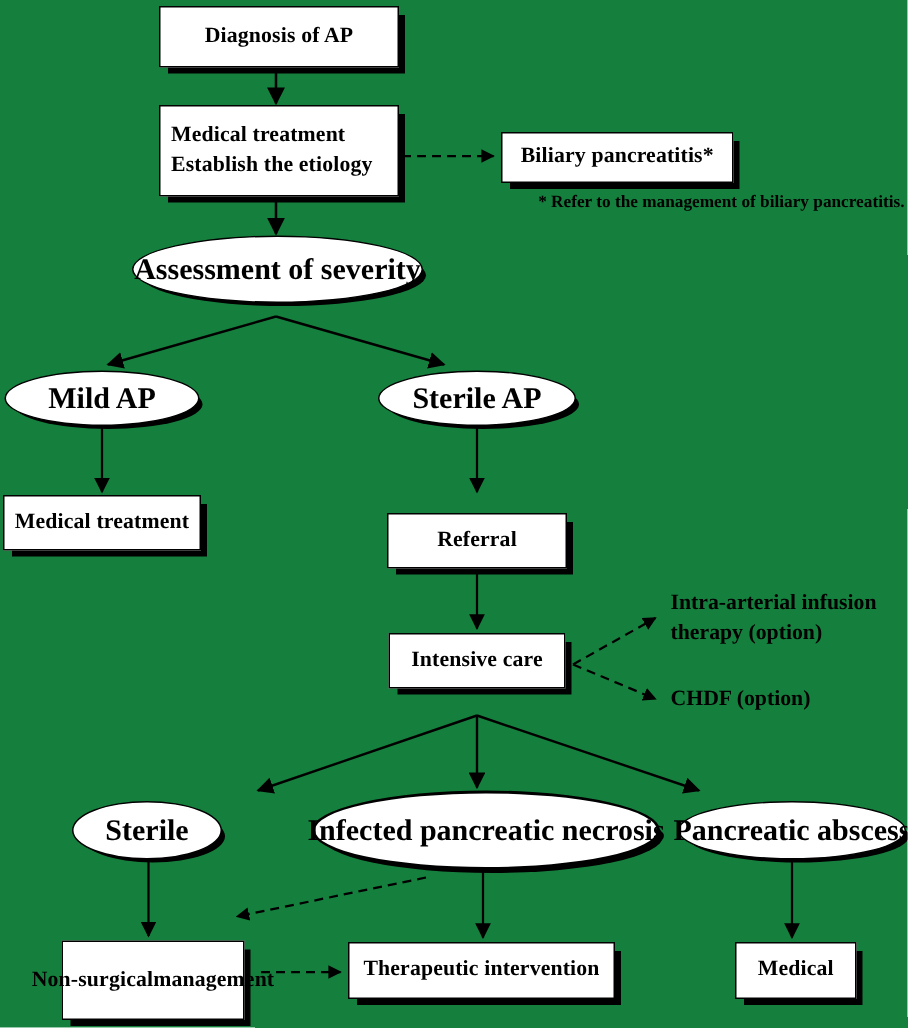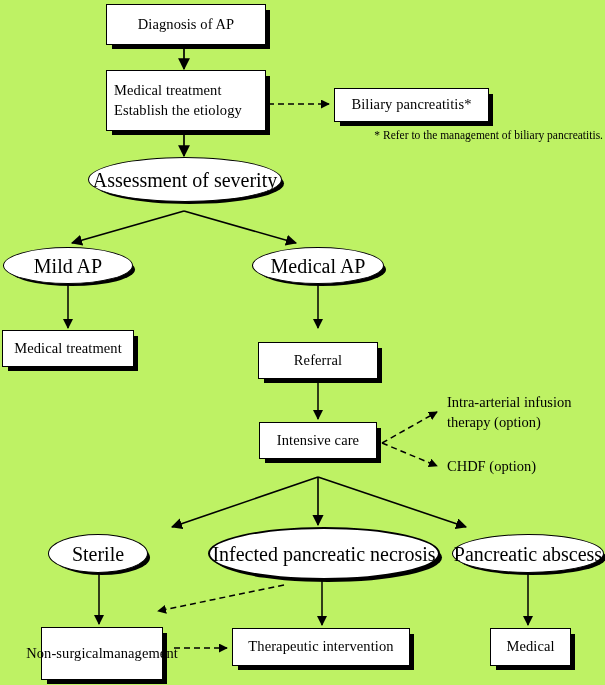--- a/index.html
+++ b/index.html
@@ -4,23 +4,24 @@
 <style>
   html, body {
     margin: 0;
     padding: 0;
     background: #ffffff;
   }
   #canvas {
     position: relative;
     width: 605px;
     height: 685px;
-    background: #bef264;
+    background: #15803d;
     font-family: "Liberation Serif", "DejaVu Serif", serif;
     overflow: hidden;
+    font-weight: bold;
   }
   
   .node-box {
     position: absolute;
     box-sizing: border-box;
     background: #ffffff;
     border: 1.6px solid #000000;
     box-shadow: 5px 5px 0 -1px #000000;
     display: flex;
     align-items: center;
@@ -151,21 +152,21 @@
 
   <div class="node-ellipse" style="left:88px; top:157px; width:194px; height:45px;">
     <span class="nowrap">Assessment of severity</span>
   </div>
 
   <div class="node-ellipse" style="left:3px; top:247px; width:130px; height:37px;">
     <span class="nowrap">Mild AP</span>
   </div>
 
   <div class="node-ellipse" style="left:252px; top:247px; width:132px; height:37px;">
-    <span class="nowrap">Medical AP</span>
+    <span class="nowrap">Sterile AP</span>
   </div>
 
   <div class="node-box" style="left:2px; top:330px; width:132px; height:37px;">
     <span class="nowrap">Medical treatment</span>
   </div>
 
   <div class="node-box" style="left:258px; top:342px; width:120px; height:37px;">
     <span class="nowrap">Referral</span>
   </div>
 

